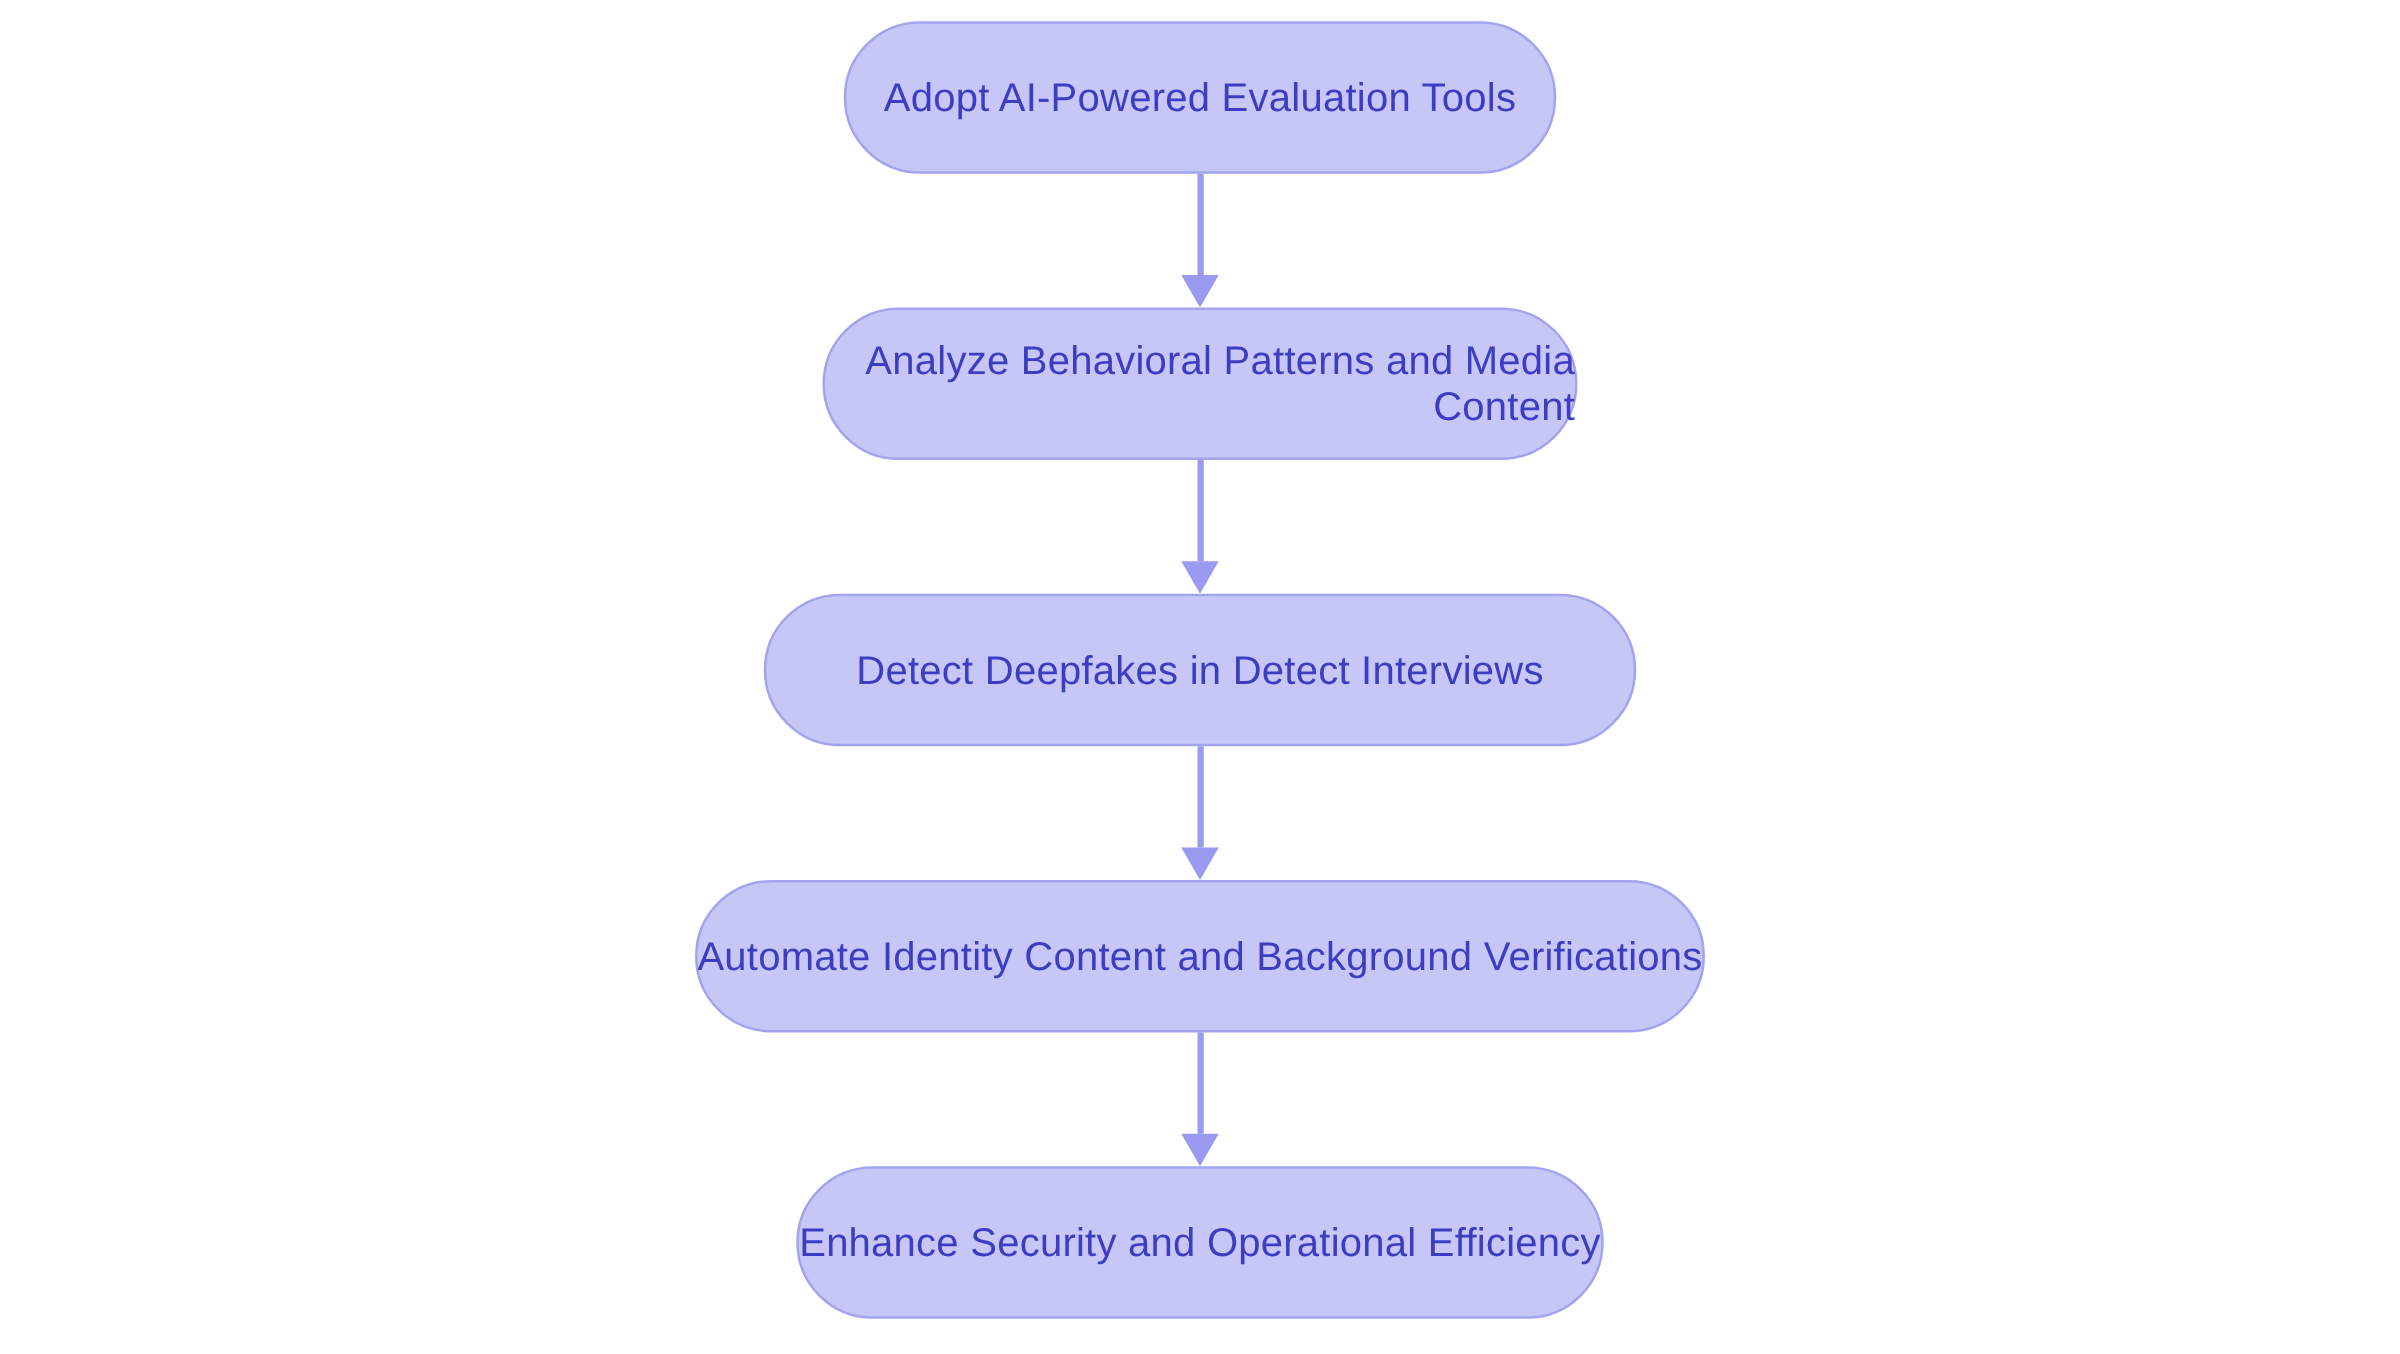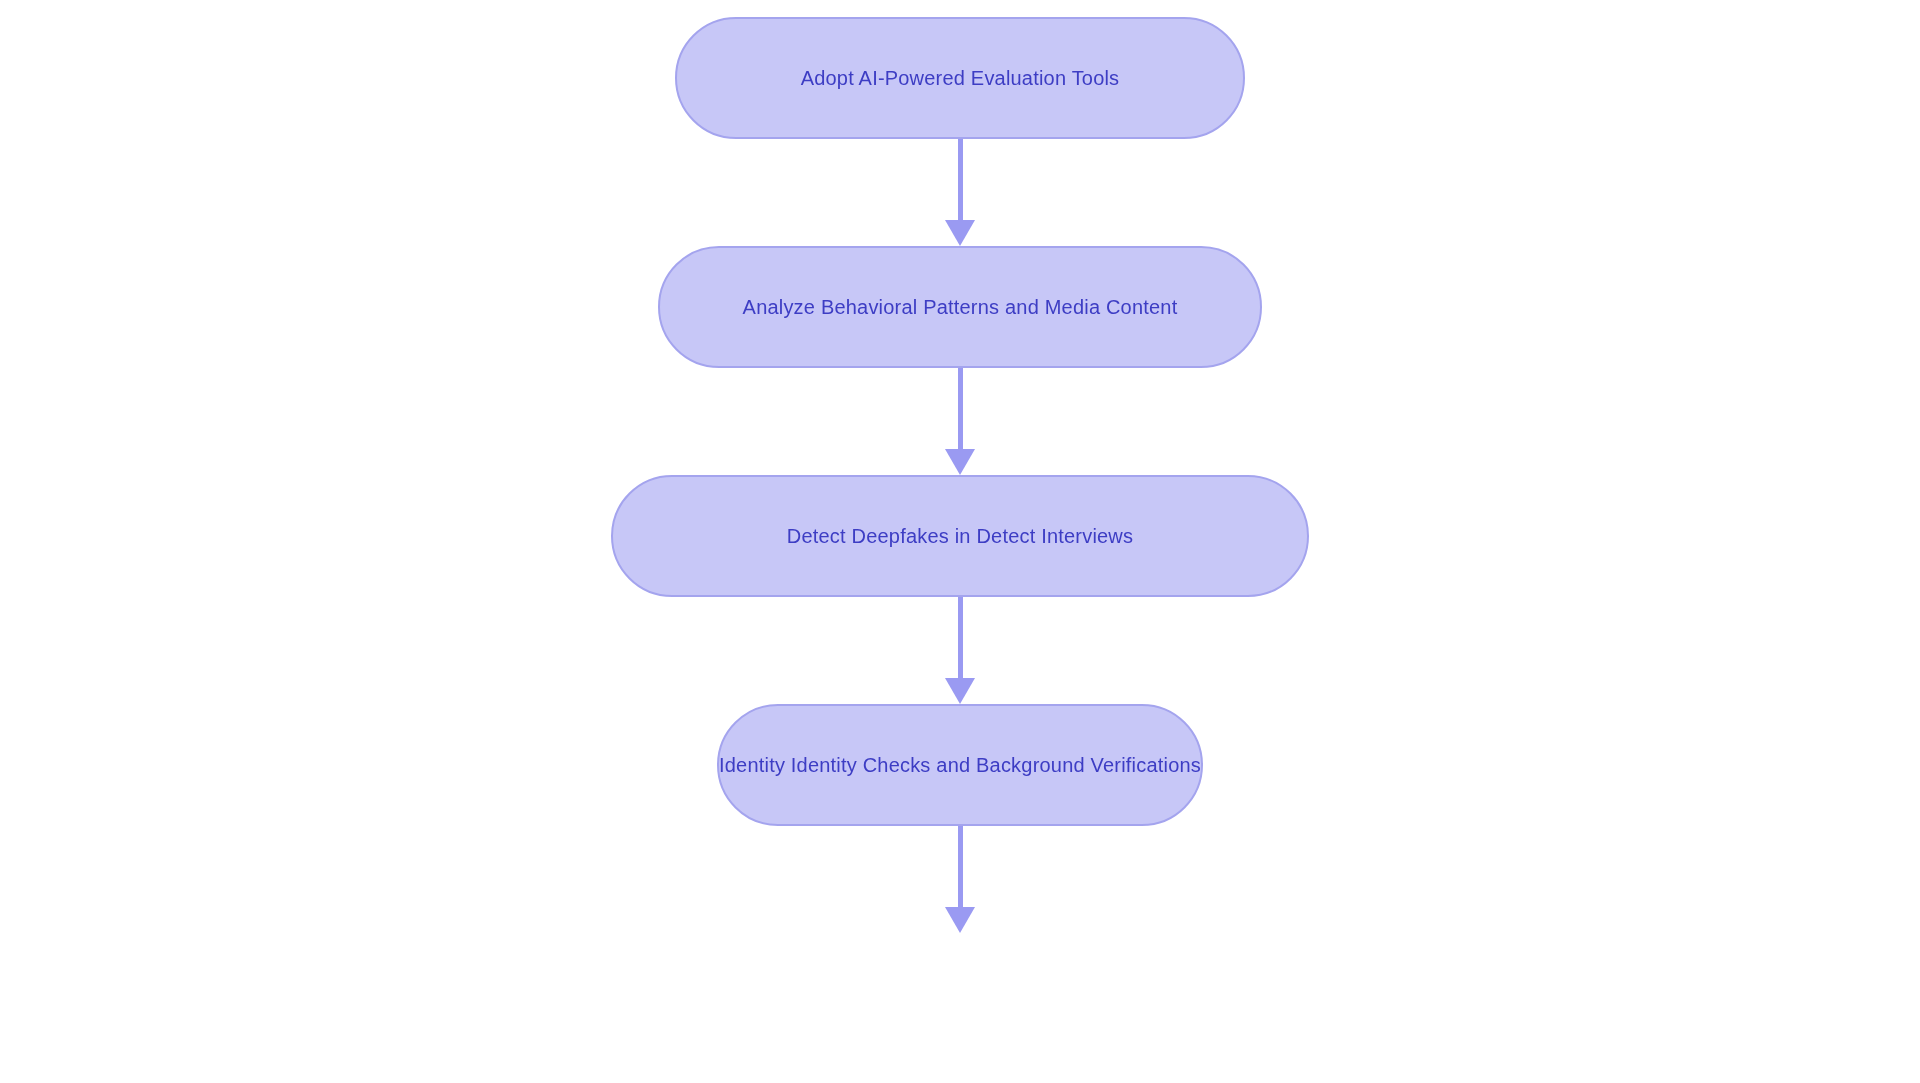--- a/index.html
+++ b/index.html
@@ -17,21 +17,21 @@
     display:flex;flex-direction:column;align-items:center;
     padding-top:17px;
   }
   .node{
     height:122px;
     border-radius:61px;
     background:var(--node-fill);
     border:2px solid var(--node-border);
     display:flex;align-items:center;justify-content:center;
     color:var(--node-text);
-    font-size:20px;
+    font-size:32px;
     letter-spacing:0.2px;
     text-align:center;
     flex:0 0 auto;
   }
   .node:nth-of-type(1){width:570px;}
   .node:nth-of-type(2){width:740px;}
   .node:nth-of-type(3){width:604px;text-align:right;}
   .node:nth-of-type(4){width:864px;}
   .node:nth-of-type(5){width:698px;}
   .arrow{
@@ -77,22 +77,25 @@
   <div class="node">
     <span>Detect Deepfakes in Detect Interviews</span>
   </div>
 
   <div class="arrow">
     <div class="arrow-shaft"></div>
     <div class="arrow-head"></div>
   </div>
 
   <div class="node">
-    <span>Identity Identity Checks and Background Verifications</span>
+    <span>Automate Identity Content and Background Verifications</span>
   </div>
 
   <div class="arrow">
     <div class="arrow-shaft"></div>
     <div class="arrow-head"></div>
   </div>
 
+  <div class="node">
+    <span>Enhance Security and Operational Efficiency</span>
+  </div>
 
 </div>
 
 </body></html>

